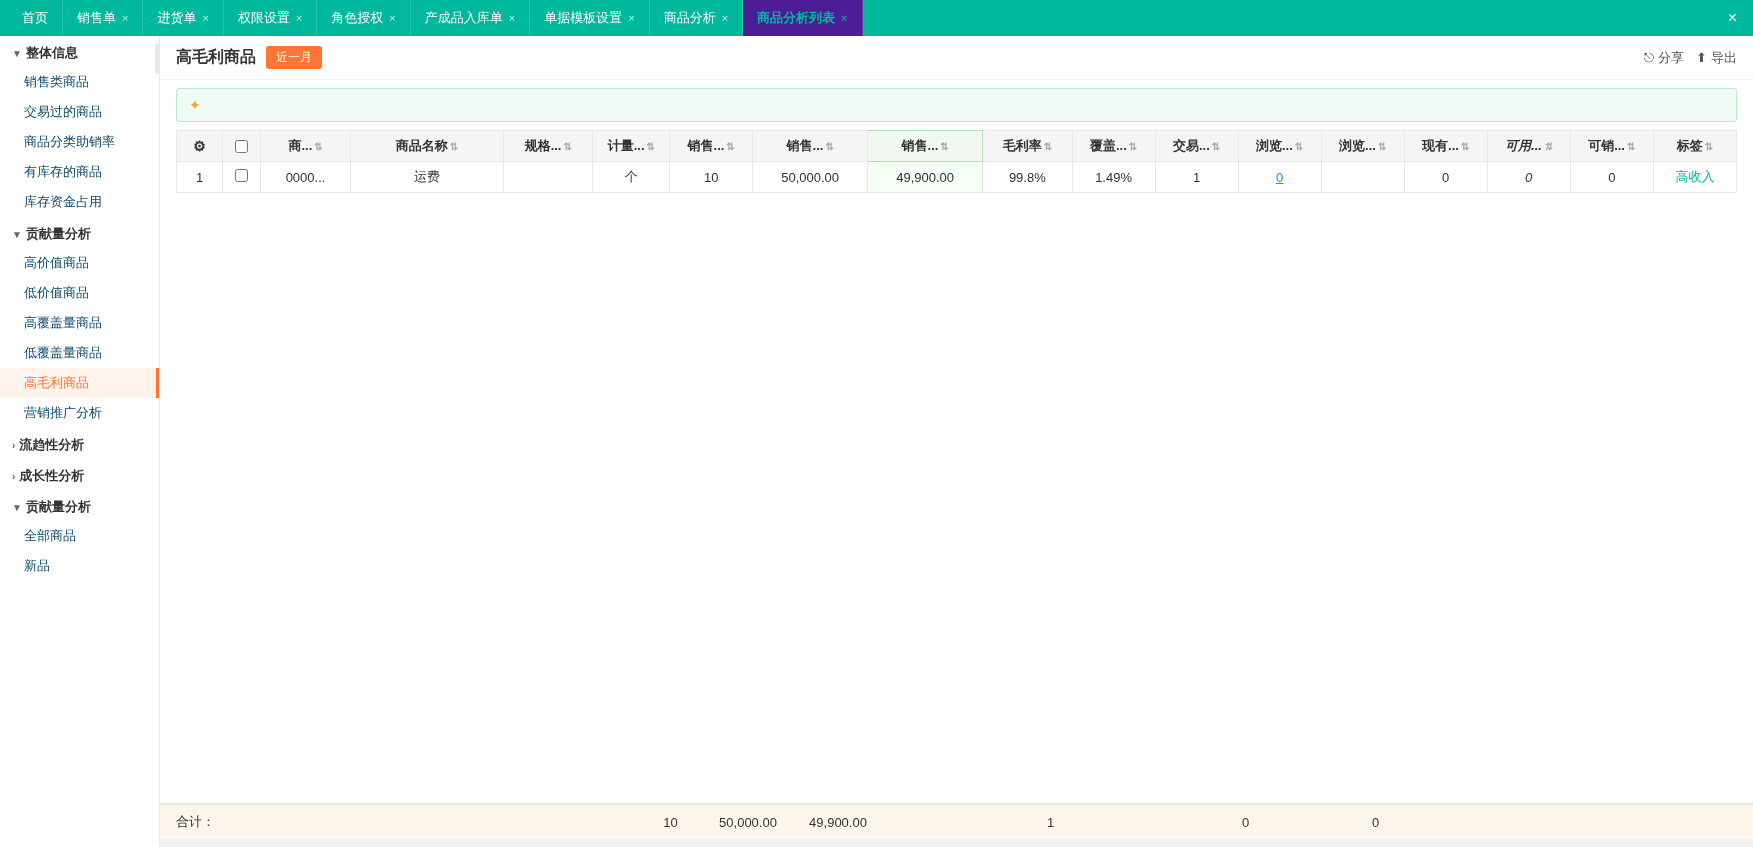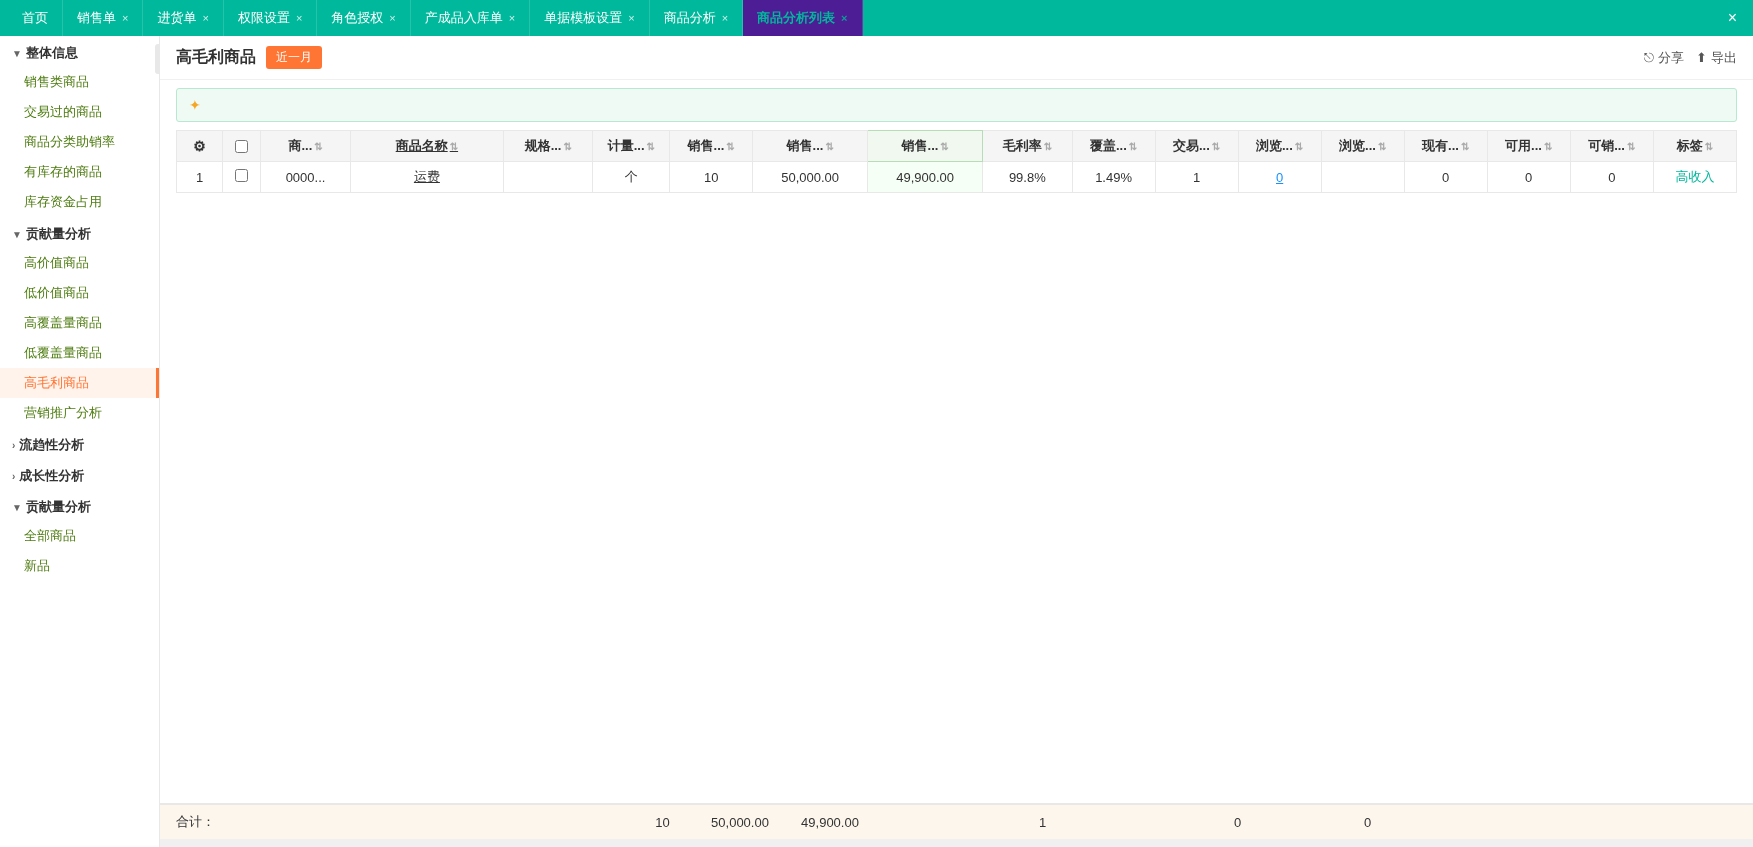--- a/index.html
+++ b/index.html
@@ -84,21 +84,21 @@
       font-weight: bold;
       cursor: pointer;
     }
     .sidebar-group-title .arrow {
       margin-right: 4px;
       font-size: 10px;
       color: #666;
     }
     .sidebar-item {
       padding: 6px 12px 6px 24px;
-      color: #4d7c0f;
+      color: #0c4a6e;
       cursor: pointer;
       font-size: 12px;
       white-space: nowrap;
     }
     .sidebar-item.active {
       background: #fff3ec;
       color: #ff7533;
       border-right: 3px solid #ff7533;
     }
 
@@ -225,21 +225,21 @@
 
     
     .table-footer {
       display: flex;
       align-items: center;
       border-top: 2px solid #e8e8e8;
       padding: 8px 16px;
       background: #fdf6ec;
       font-size: 12px;
       color: #333;
-      gap: 8px;
+      gap: 16px;
       min-height: 36px;
     }
     .footer-label { min-width: 60px; }
     .footer-cells {
       display: flex;
       flex: 1;
       gap: 0;
     }
     .footer-cell {
       text-align: center;
@@ -248,33 +248,33 @@
 
     
     ::-webkit-scrollbar { width: 6px; height: 6px; }
     ::-webkit-scrollbar-track { background: #f0f0f0; }
     ::-webkit-scrollbar-thumb { background: #ccc; border-radius: 3px; }
 
     
     .col-num { width: 36px; }
     .col-check { width: 30px; }
     .col-code { width: 70px; }
-    .col-name { width: 120px; text-decoration: underline; }
+    .col-name { width: 120px; }
     .col-spec { width: 70px; }
     .col-unit { width: 60px; }
     .col-sales-qty { width: 65px; }
     .col-sales-amt { width: 90px; }
     .col-sales-profit { width: 90px; }
     .col-gross-rate { width: 70px; }
     .col-cover { width: 65px; }
     .col-trans { width: 65px; }
     .col-browse1 { width: 65px; }
     .col-browse2 { width: 65px; }
     .col-stock1 { width: 65px; }
-    .col-stock2 { width: 65px; }
+    .col-stock2 { width: 65px; font-style: italic; }
     .col-sell { width: 65px; }
     .col-tag { width: 65px; }
 
     .bottom-scrollbar {
       height: 8px;
       background: #f0f0f0;
       overflow-x: auto;
       overflow-y: hidden;
     }
     .bottom-scrollbar-inner {

